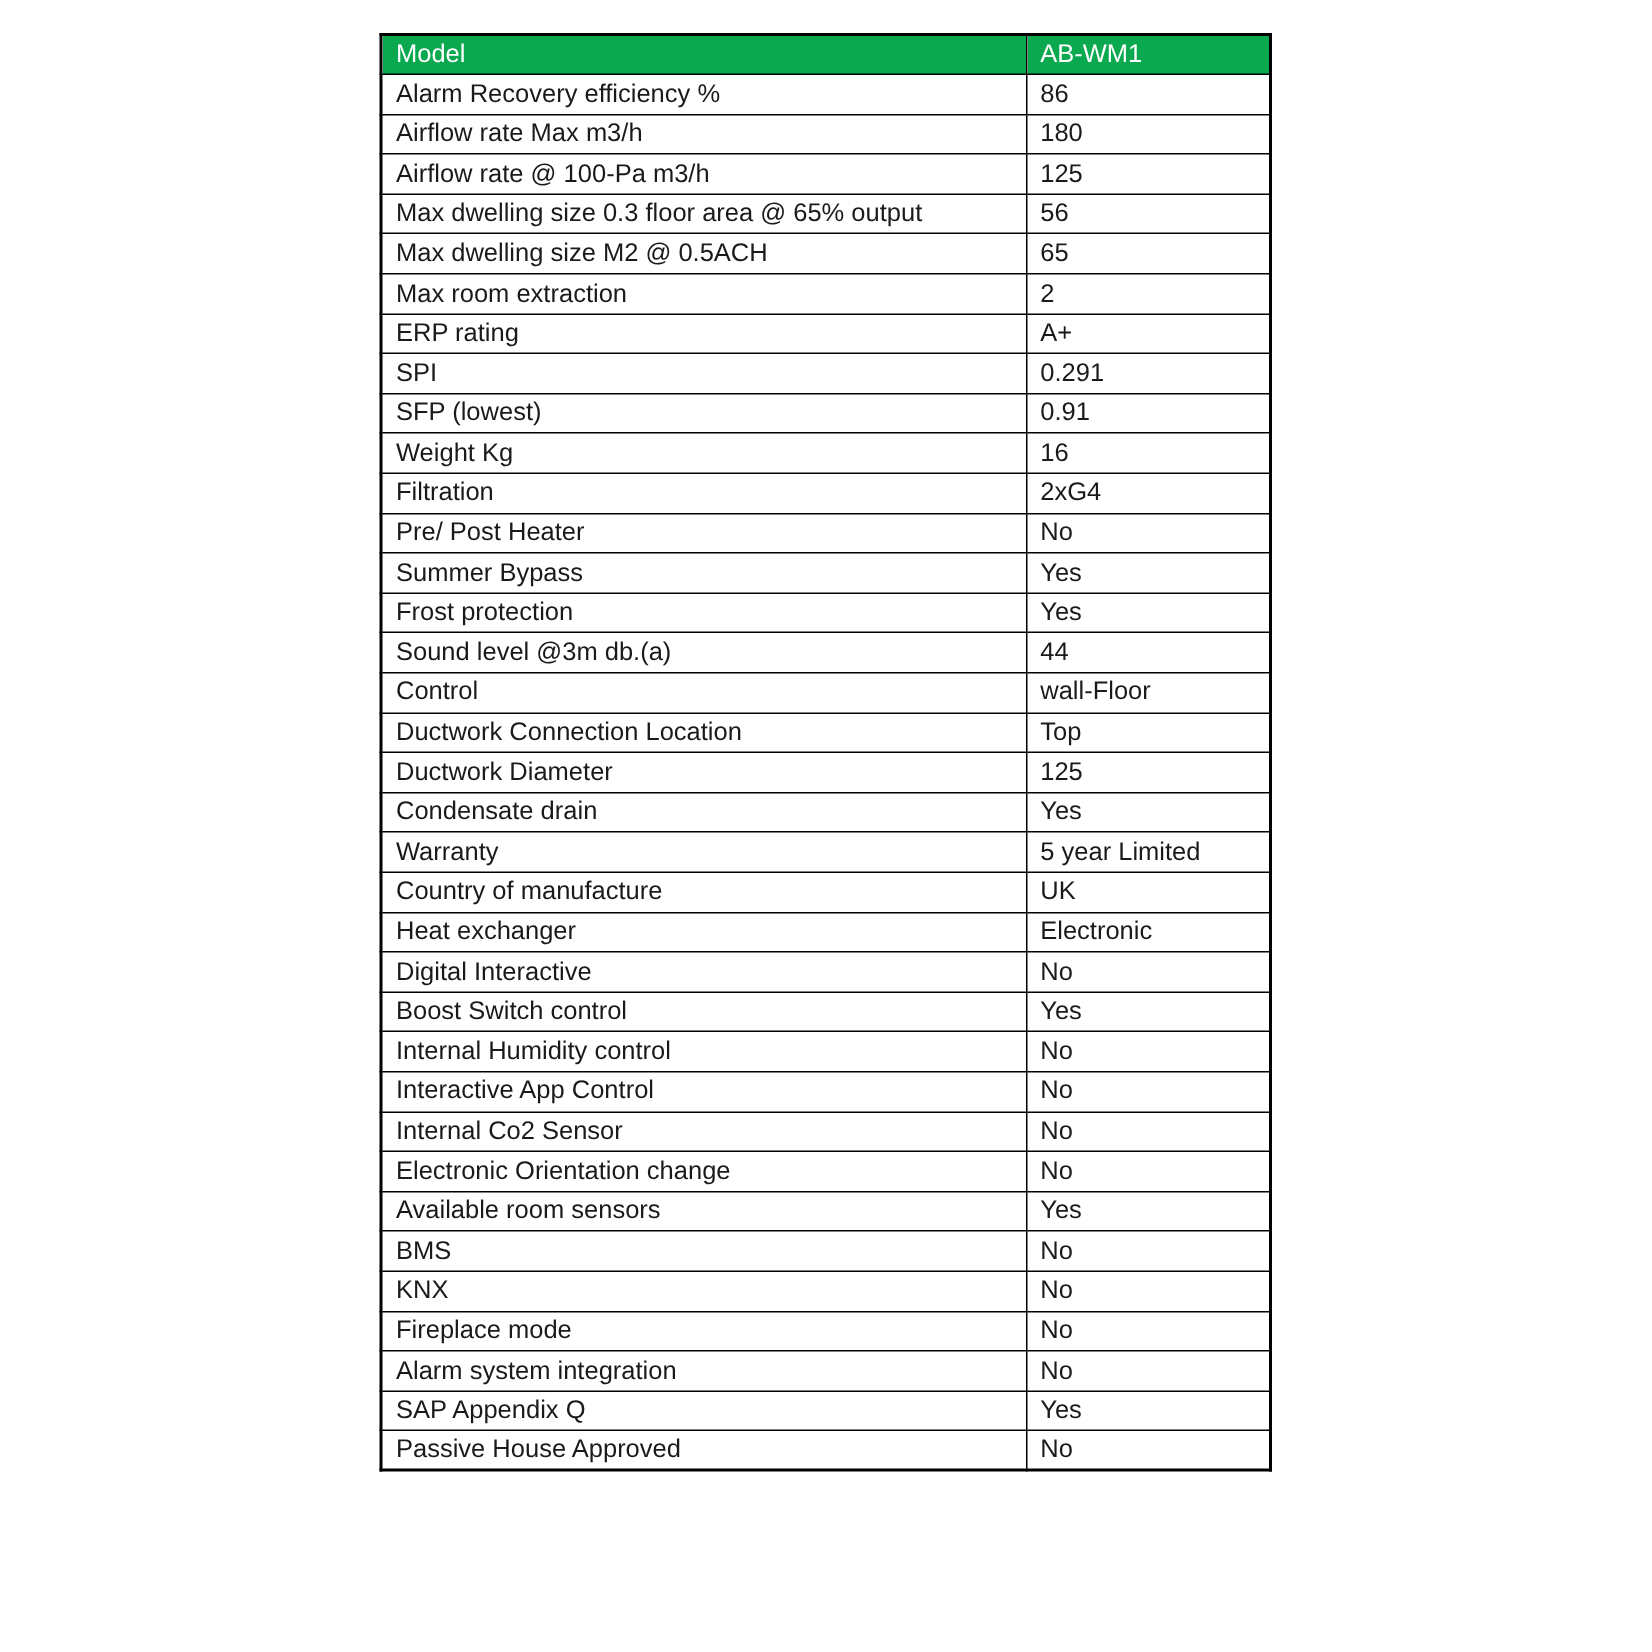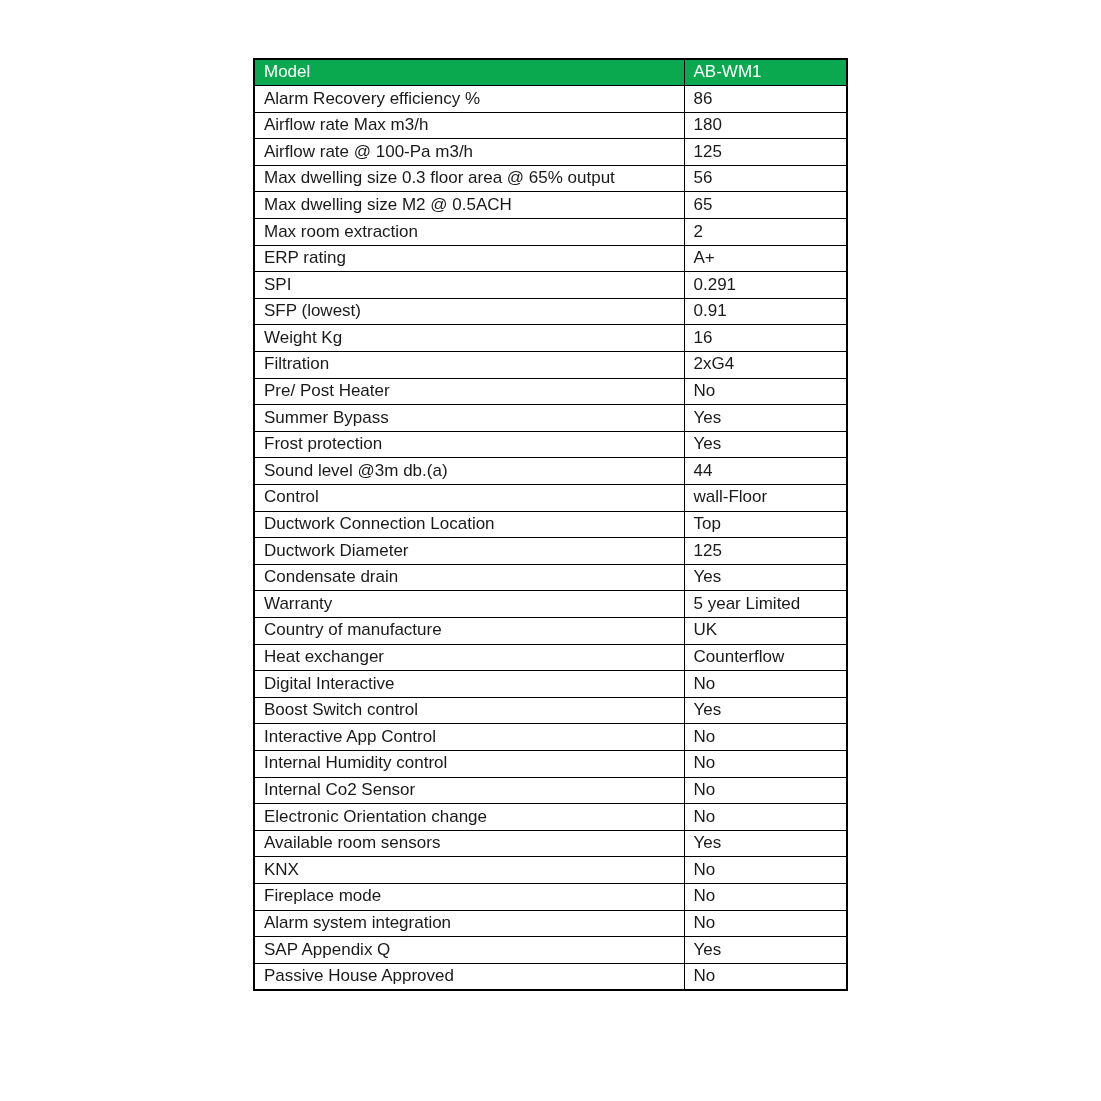--- a/index.html
+++ b/index.html
@@ -21,21 +21,20 @@
   .spec-table-wrap {
     position: absolute;
     left: 253px;
     top: 22px;
   }
   table.spec-table {
     border-collapse: collapse;
     table-layout: fixed;
     width: 593px;
     border: 2px solid var(--border-color);
-    margin-top: 36px;
   }
   .spec-table th,
   .spec-table td {
     border: 1.6px solid var(--border-color);
     height: 26.6px;
     padding: 0 9px;
     font-size: 17px;
     line-height: 1.1;
     vertical-align: middle;
     text-align: left;
@@ -147,49 +146,53 @@
         <tr>
           <td>Warranty</td>
           <td>5 year Limited</td>
         </tr>
         <tr>
           <td>Country of manufacture</td>
           <td>UK</td>
         </tr>
         <tr>
           <td>Heat exchanger</td>
-          <td>Counterflow</td>
+          <td>Electronic</td>
         </tr>
         <tr>
           <td>Digital Interactive</td>
           <td>No</td>
         </tr>
         <tr>
           <td>Boost Switch control</td>
           <td>Yes</td>
         </tr>
         <tr>
+          <td>Internal Humidity control</td>
+          <td>No</td>
+        </tr>
+        <tr>
           <td>Interactive App Control</td>
           <td>No</td>
         </tr>
         <tr>
-          <td>Internal Humidity control</td>
-          <td>No</td>
-        </tr>
-        <tr>
           <td>Internal Co2 Sensor</td>
           <td>No</td>
         </tr>
         <tr>
           <td>Electronic Orientation change</td>
           <td>No</td>
         </tr>
         <tr>
           <td>Available room sensors</td>
           <td>Yes</td>
+        </tr>
+        <tr>
+          <td>BMS</td>
+          <td>No</td>
         </tr>
         <tr>
           <td>KNX</td>
           <td>No</td>
         </tr>
         <tr>
           <td>Fireplace mode</td>
           <td>No</td>
         </tr>
         <tr>

